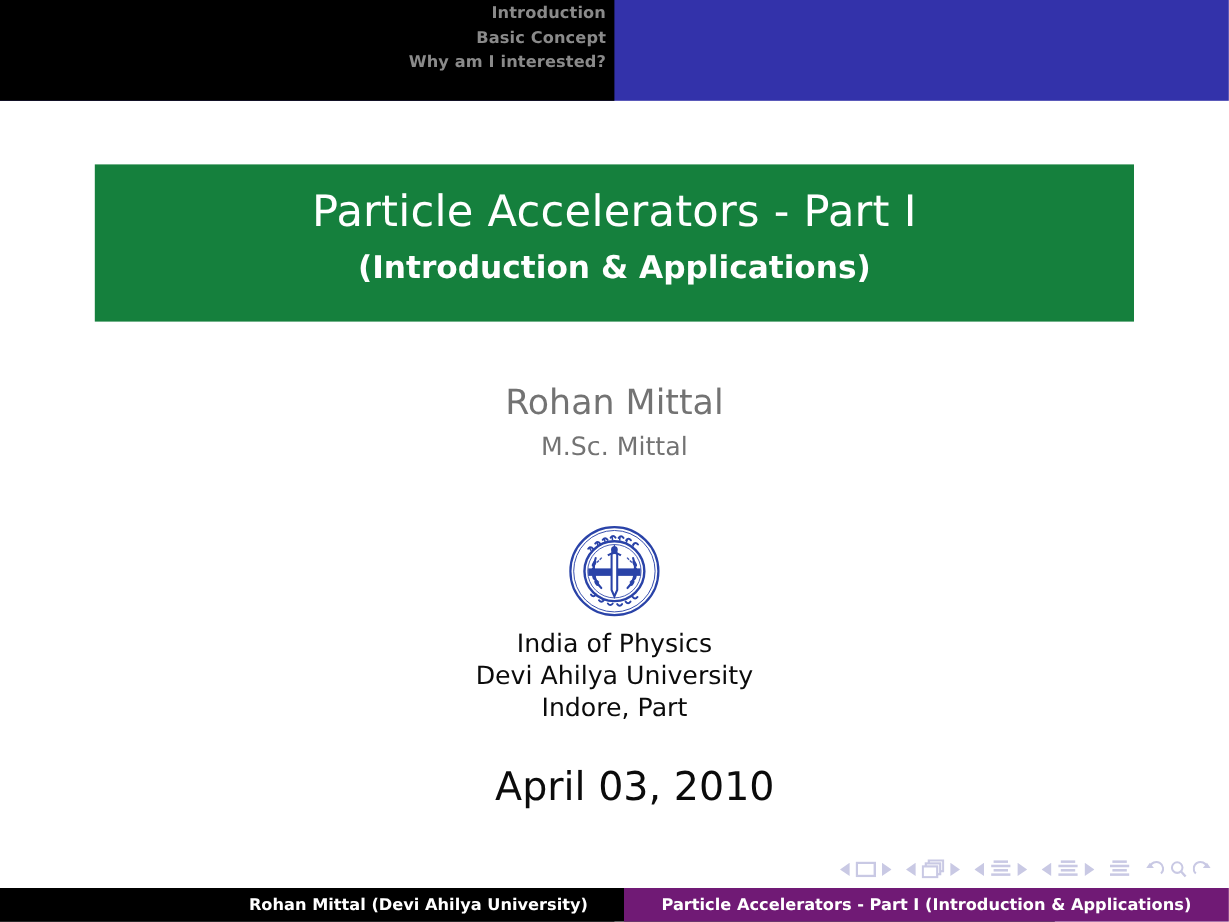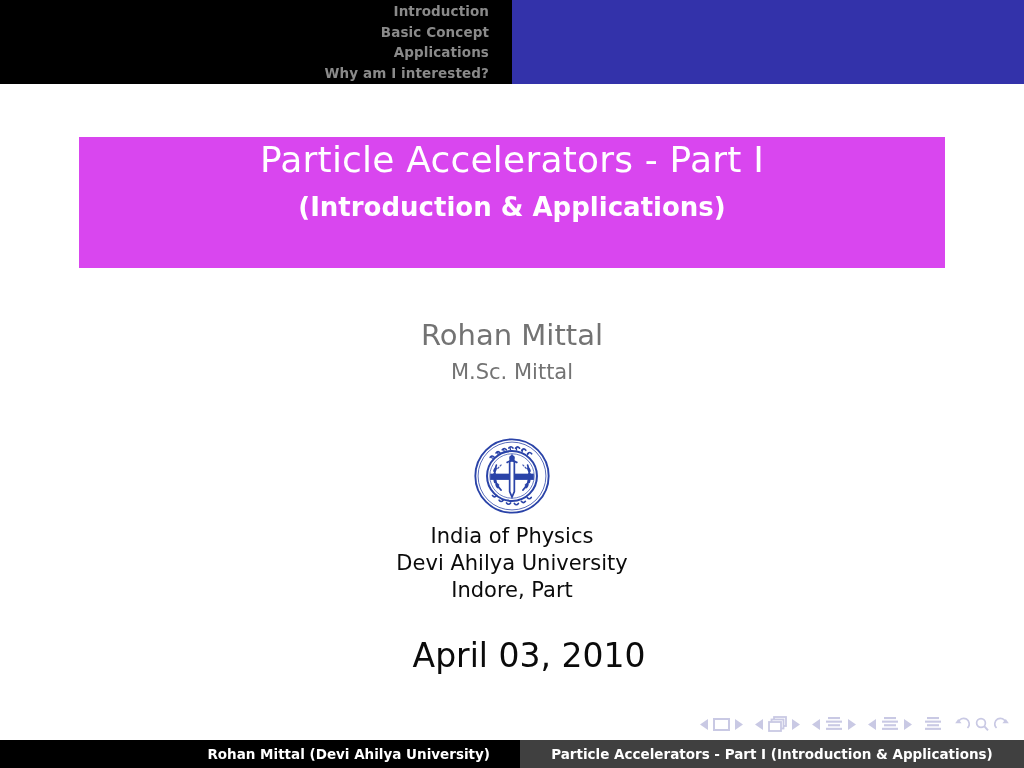--- a/index.html
+++ b/index.html
@@ -38,41 +38,43 @@
     width: 512px;
     height: 84px;
     background: #000000;
   }
   #nav-sections {
     position: absolute;
     left: 0; top: 1px;
     width: 489px;
     text-align: right;
     line-height: 20.5px;
+    padding-left: 16px;
   }
   .nav-section {
     display: block;
     color: #8a8a8a;
     font-size: 13.5px;
     font-weight: bold;
     letter-spacing: 0.1px;
     white-space: nowrap;
   }
 
   
   #title-block {
     position: absolute;
     left: 79px;
     top: 137px;
     width: 866px;
     height: 131px;
-    background: #d946ef;
+    background: #15803d;
     color: #ffffff;
     text-align: center;
     box-sizing: border-box;
+    padding-top: 17px;
   }
   #title-main {
     font-size: 36px;
     font-weight: normal;
     letter-spacing: 0.2px;
     line-height: 46px;
     color: #ffffff;
   }
   #title-sub {
     font-size: 26px;
@@ -178,41 +180,40 @@
     line-height: 28px;
     box-sizing: border-box;
     padding-right: 22px;
     white-space: nowrap;
   }
   #footer-right {
     position: absolute;
     left: 520px; top: 0;
     width: 504px;
     height: 28px;
-    background: #404040;
+    background: #701a75;
     color: #ffffff;
     font-size: 13.5px;
     font-weight: bold;
     text-align: center;
     line-height: 28px;
     box-sizing: border-box;
     white-space: nowrap;
   }
 </style>
 </head>
 <body>
 
 <div id="slide">
 
   <div id="headbar">
     <div id="headbar-black"></div>
     <div id="nav-sections">
       <span class="nav-section">Introduction</span>
       <span class="nav-section">Basic Concept</span>
-      <span class="nav-section">Applications</span>
       <span class="nav-section">Why am I interested?</span>
     </div>
   </div>
 
   <div id="title-block">
     <div id="title-main">Particle Accelerators - Part I</div>
     <div id="title-sub">(Introduction &amp; Applications)</div>
   </div>
 
   <div id="author-block">

